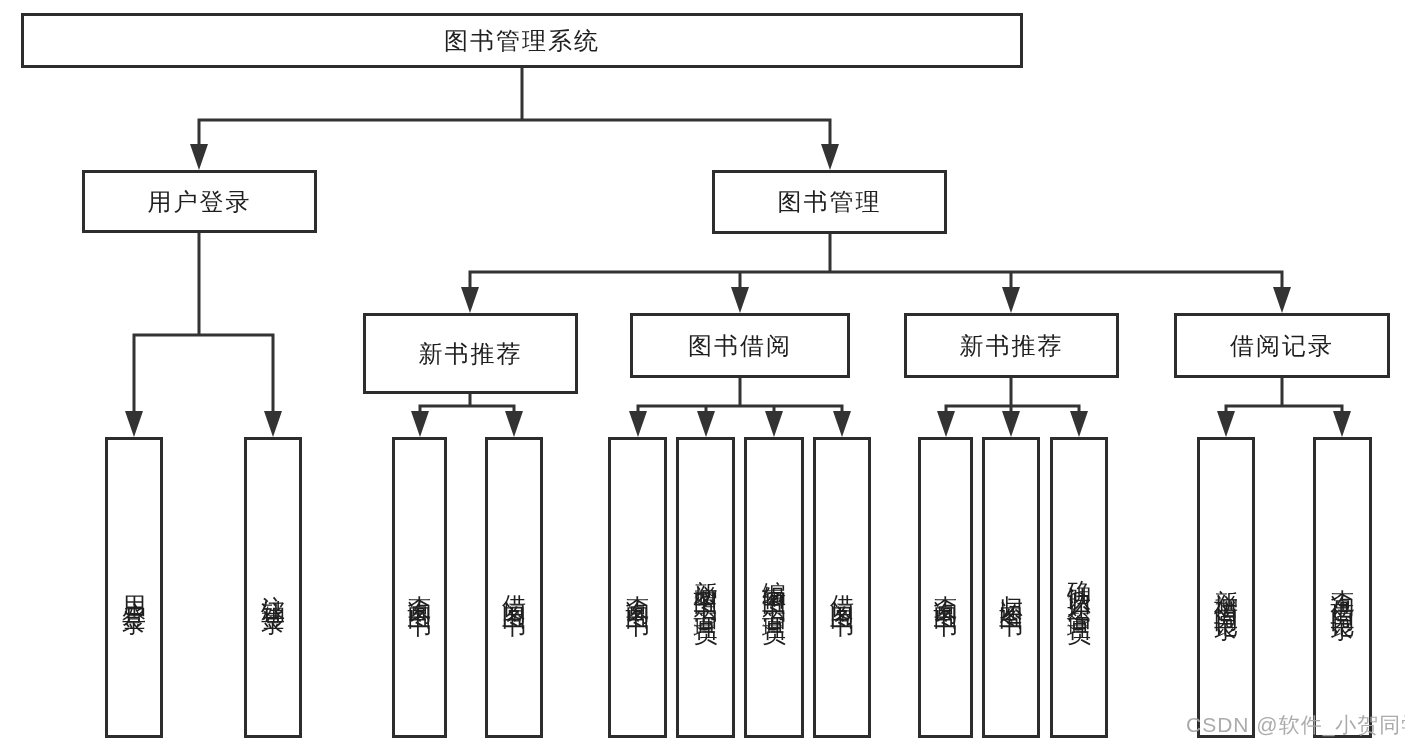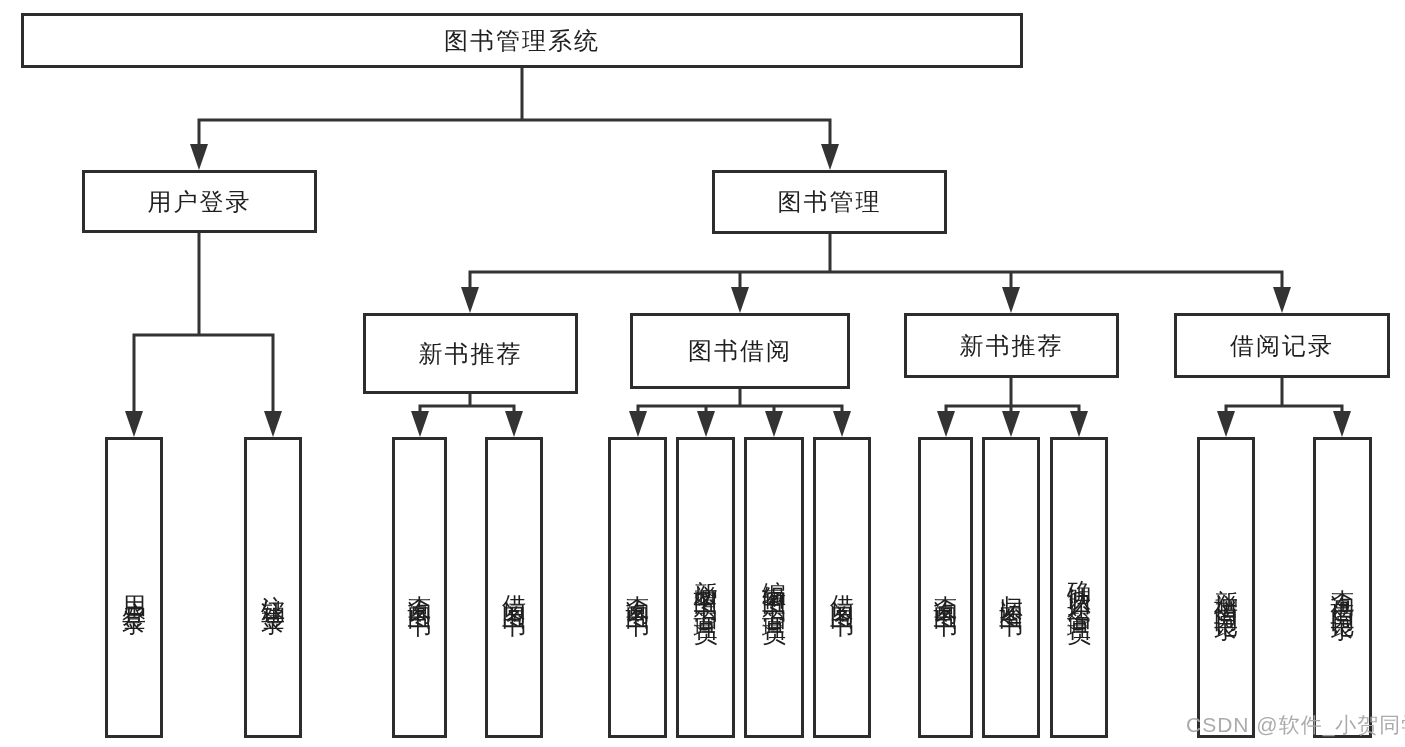--- a/index.html
+++ b/index.html
@@ -112,21 +112,21 @@
   <div class="node" style="left:82px; top:170px; width:235px; height:63px;">
     <span class="label">用户登录</span>
   </div>
   <div class="node" style="left:712px; top:170px; width:235px; height:64px;">
     <span class="label">图书管理</span>
   </div>
 
   <div class="node" style="left:363px; top:313px; width:215px; height:81px;">
     <span class="label">新书推荐</span>
   </div>
-  <div class="node" style="left:630px; top:313px; width:220px; height:76px;">
+  <div class="node" style="left:630px; top:313px; width:220px; height:65px;">
     <span class="label">图书借阅</span>
   </div>
   <div class="node" style="left:904px; top:313px; width:215px; height:65px;">
     <span class="label">新书推荐</span>
   </div>
   <div class="node" style="left:1174px; top:313px; width:216px; height:65px;">
     <span class="label">借阅记录</span>
   </div>
 
   <div class="node leaf" style="left:105px; top:437px; width:58px; height:301px;">

